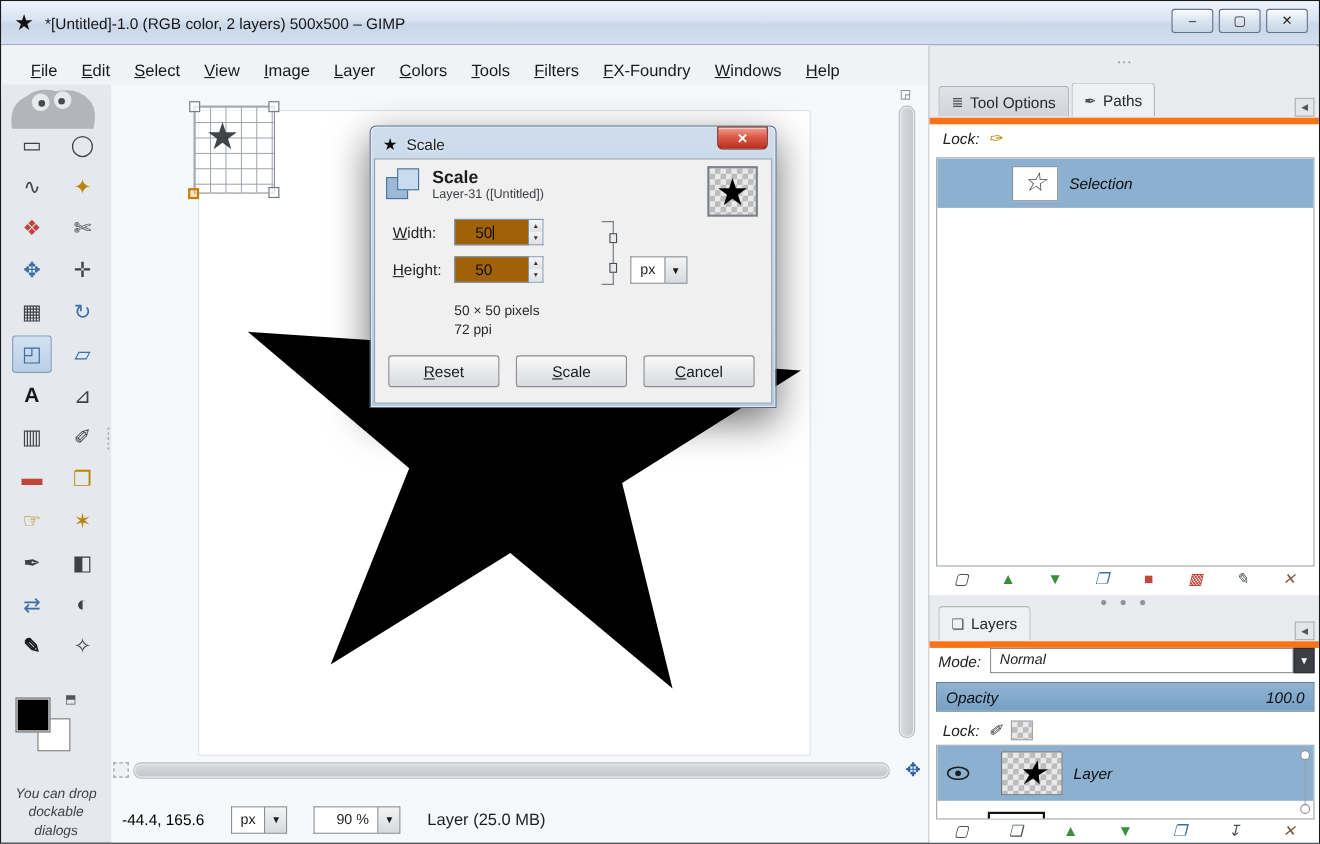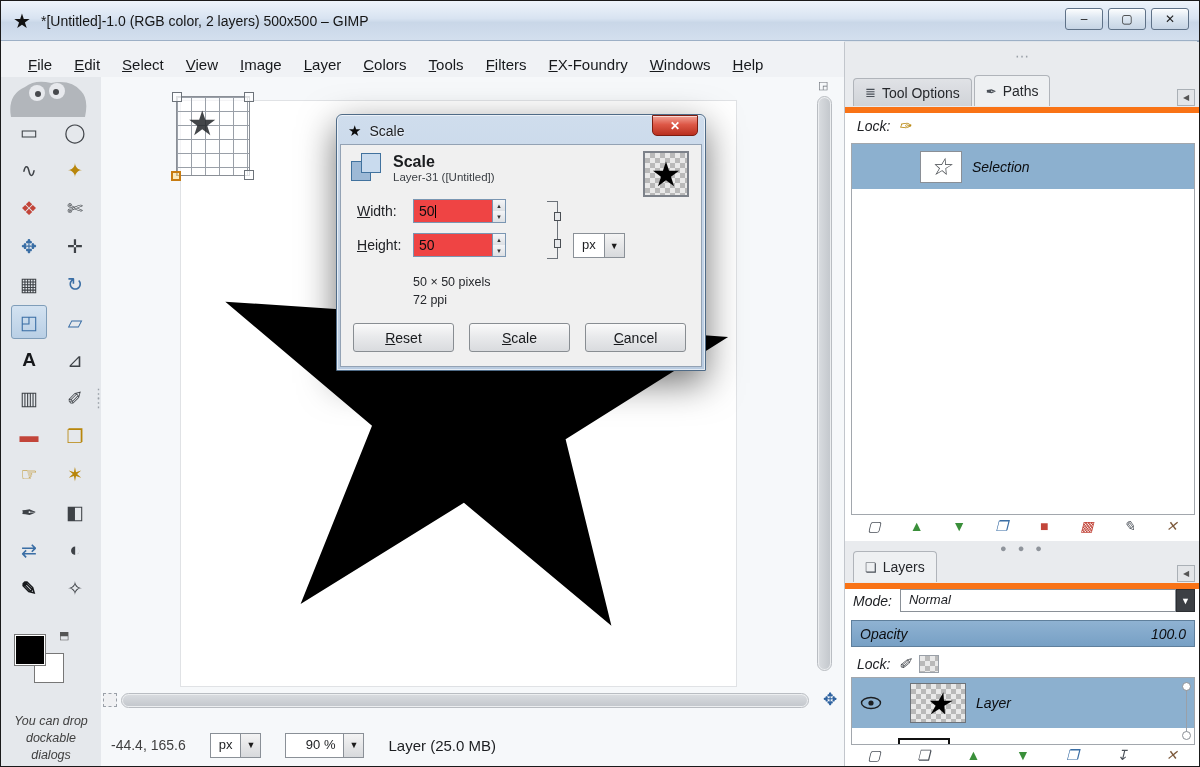--- a/index.html
+++ b/index.html
@@ -65,21 +65,21 @@
   .h-scroll .thumb { position:absolute; left:1px; right:1px; top:1px; bottom:1px;
     background:linear-gradient(#d8dbdf,#c4c8cd); border-radius:7px; }
   .pan-btn { position:absolute; left:722px; top:612px; font-size:17px; color:#2f63a0; }
   .corner-btn { position:absolute; left:717px; top:2px; font-size:11px; color:#6b7078; }
   .qmask-btn { position:absolute; left:2px; top:616px; width:14px; height:14px;
     border:1px dashed #9aa0a8; background:#f0f1f3; }
 
   
   .statusbar { position:absolute; left:0; right:0; bottom:0; height:46px; display:flex;
     align-items:center; gap:24px; padding-left:10px; }
-  .pos-text { font-size:14px; color:#404040; }
+  .pos-text { font-size:14px; color:#000000; }
   .status-text { font-size:15px; color:#1c1e21; }
   .combo { display:inline-flex; height:25px; align-items:stretch; }
   .combo .cv { background:#fff; border:1px solid #8a9097; border-right:none; padding:3px 8px;
     font-size:13px; color:#1c1e21; min-width:28px; }
   .combo .cb { width:21px; background:linear-gradient(#f4f4f4,#d7d9dc); border:1px solid #8a9097;
     display:flex; align-items:center; justify-content:center; font-size:9px; color:#1b1b1b; }
   .combo .cv.num { min-width:58px; text-align:right; }
 
   
   .right-dock { position:absolute; left:843px; top:41px; width:357px; bottom:0; background:#e9ebee;
@@ -154,21 +154,21 @@
     border:1px solid #41729e; }
   .dialog-heading { font-size:16px; font-weight:bold; color:#1a1c1f; }
   .dialog-subtitle { font-size:11.5px; color:#3c4045; }
   .dialog-thumb { position:absolute; right:12px; top:6px; width:46px; height:46px;
     border:2px solid #7d828a; display:flex; align-items:center; justify-content:center;
     font-size:34px; color:#000; }
   .form { position:relative; height:70px; margin:8px 0 0 16px; }
   .fl { display:inline-block; position:absolute; left:0; font-size:14px; color:#202226; }
   .fl::first-letter { text-decoration:underline; }
   .spin { position:absolute; display:inline-flex; }
-  .spin .val { width:80px; height:24px; background:#ef4444; border:1px solid #7a96b2; padding:3px 5px;
+  .spin .val { width:68px; height:24px; background:#a16207; border:1px solid #7a96b2; padding:3px 18px;
     font-size:14px; color:#0c0e11; }
   .caret { display:inline-block; width:1px; height:13px; background:#000; vertical-align:-2px; }
   .spin .arrows { width:13px; display:flex; flex-direction:column; border:1px solid #7a96b2;
     border-left:none; }
   .spin .arrows span { flex:1; display:flex; align-items:center; justify-content:center; font-size:6px;
     color:#333; background:linear-gradient(#f4f5f7,#dde0e4); }
   .chain { position:absolute; left:190px; top:4px; width:11px; height:58px;
     border:1px solid #6d737a; border-left:none; }
   .chain .ring { position:absolute; right:-4px; width:7px; height:9px; border:1px solid #4a4e54;
     background:#e7e9ec; }

